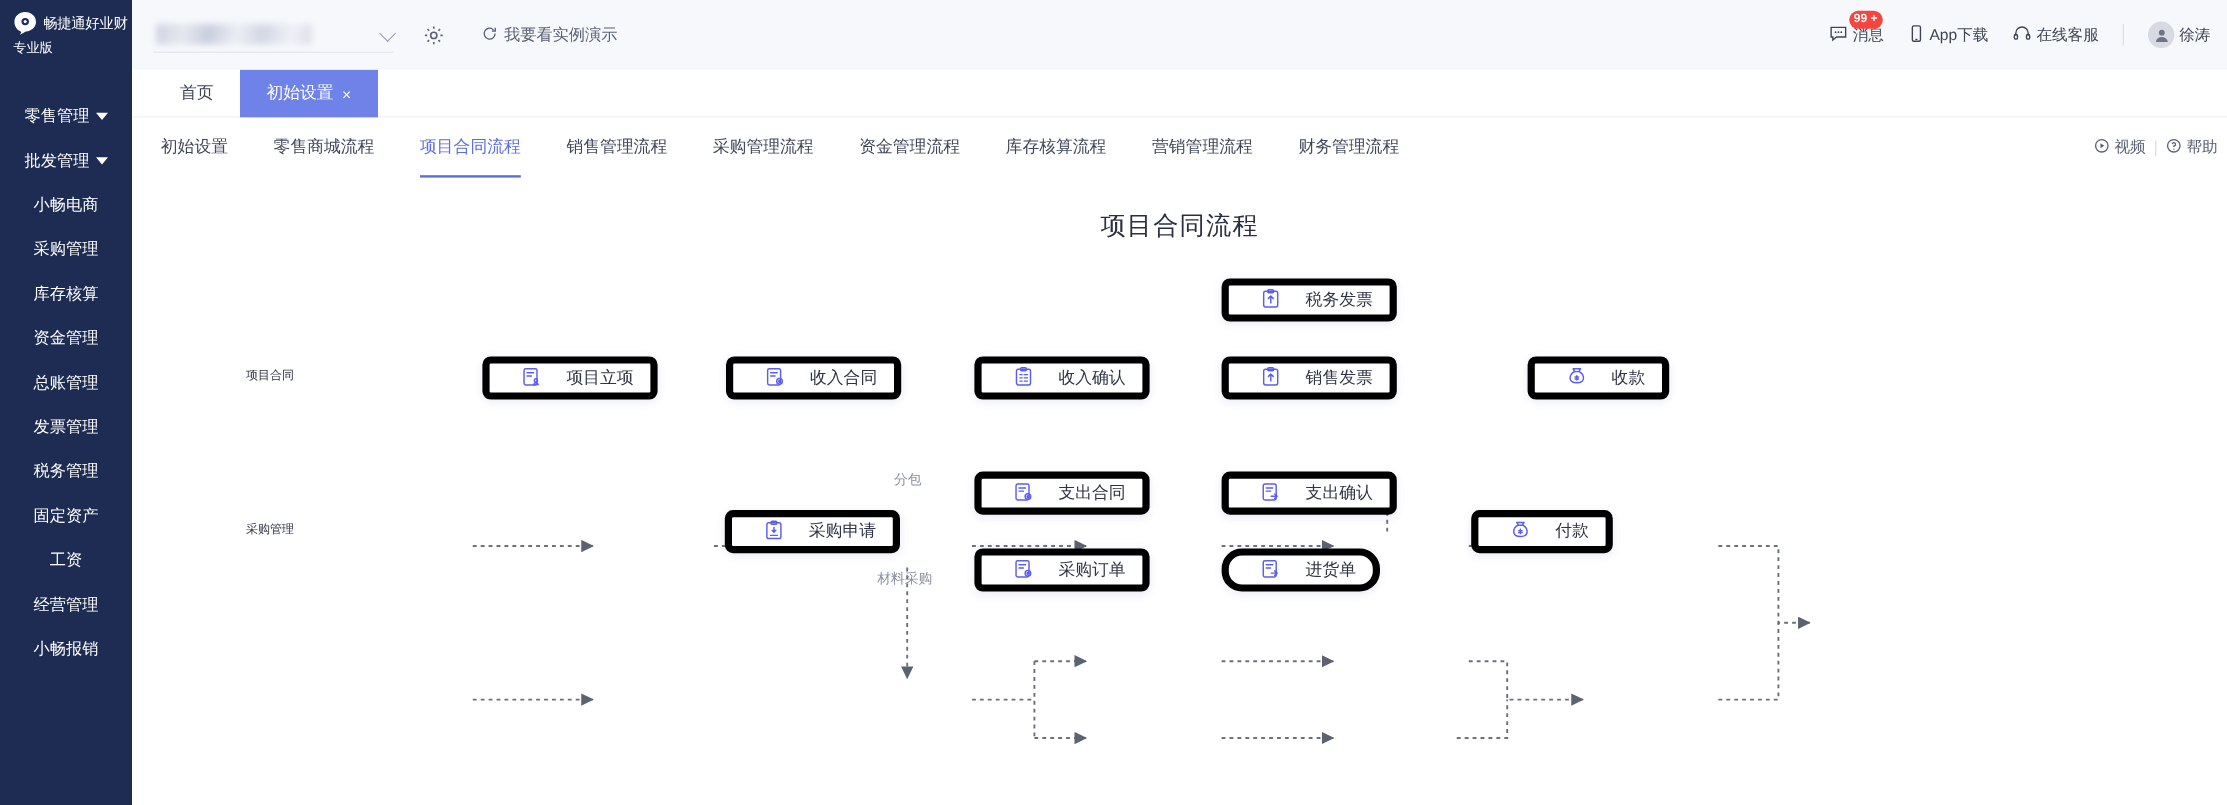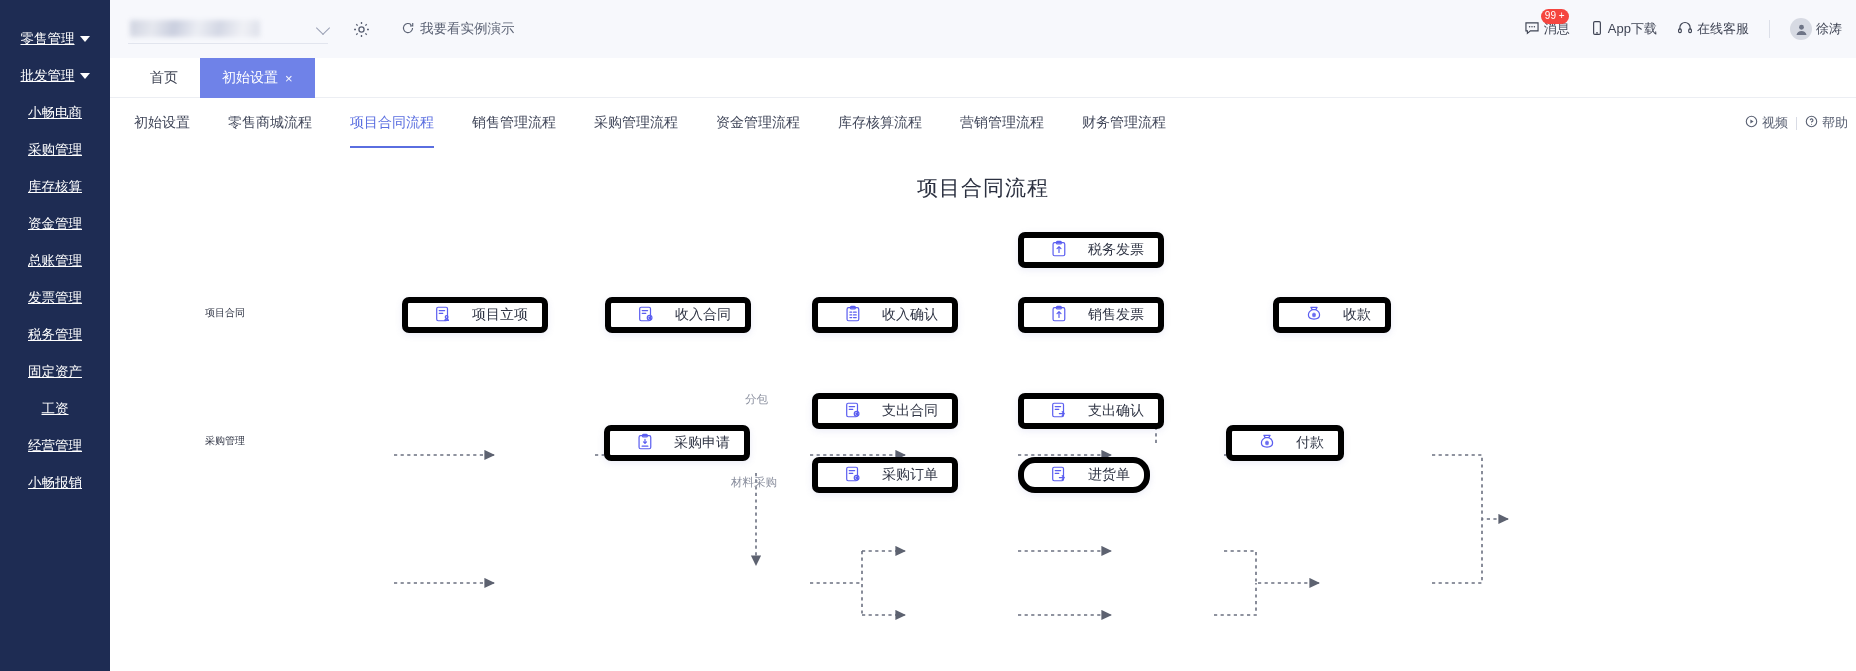--- a/index.html
+++ b/index.html
@@ -18,21 +18,21 @@
   .brand { height: 58px; padding: 8px 0 0 10px; position: relative; }
   .brand-row { display: flex; align-items: center; gap: 4px; }
   .brand-logo { width: 22px; height: 22px; flex: 0 0 22px; }
   .brand-name {
     font-size: 12px; color: #ffffff; white-space: nowrap; letter-spacing: -0.3px;
   }
   .brand-sub { font-size: 11px; color: #ffffff; margin-top: 2px; padding-left: 1px; }
   .side-menu { padding-top: 20px; }
   .side-item {
     height: 37px; display: flex; align-items: center; justify-content: center;
-    gap: 5px; color: #ffffff; font-size: 13.5px; cursor: pointer; text-decoration: underline;
+    gap: 5px; color: #ffffff; font-size: 13.5px; cursor: pointer;
   }
   .caret {
     width: 0; height: 0; border-left: 5px solid transparent;
     border-right: 5px solid transparent; border-top: 6px solid #ffffff;
   }
 
   
   .right { flex: 1; height: 671px; display: flex; flex-direction: column; min-width: 0; }
 
   
@@ -60,21 +60,21 @@
     font-size: 13.5px; color: #5a6173; cursor: pointer;
   }
   .header-right {
     margin-left: auto; display: flex; align-items: center; gap: 20px;
     font-size: 13px; color: #3f4454;
   }
   .hr-item { display: flex; align-items: center; gap: 4px; cursor: pointer; position: relative; }
   .badge {
     position: absolute; top: -11px; left: 17px; background: #f5453f; color: #fff;
     font-size: 10px; line-height: 14px; height: 15px; padding: 0 4px;
-    border-radius: 8px; white-space: nowrap; font-weight: normal;
+    border-radius: 8px; white-space: nowrap; font-weight: bold;
   }
   .hr-div { width: 1px; height: 18px; background: #dcdfe8; }
   .avatar {
     width: 22px; height: 22px; border-radius: 50%; background: #d7dae3;
     display: flex; align-items: center; justify-content: center;
   }
 
   
   .wtabs {
     height: 40px; background: #ffffff; display: flex; align-items: flex-start;
@@ -132,20 +132,33 @@
   .edgelabel {
     position: absolute; font-size: 11.5px; color: #8a8f9e; white-space: nowrap;
   }
 </style>
 </head>
 <body>
 
 <div class="app">
 
   <aside class="sidebar">
+    <div class="brand">
+      <div class="brand-row">
+        <span class="brand-logo">
+          <svg width="22" height="22" viewBox="0 0 22 22">
+            <path d="M11 2 C5.8 2 2 5.6 2 10.4 C2 14 4.3 17.2 7.8 18.6 L6.6 21 L11.6 18.3 C16.4 17.9 20 14.5 20 10.4 C20 5.6 16.2 2 11 2 Z" fill="#ffffff"></path>
+            <circle cx="11" cy="10" r="3.1" fill="#1e2c53"></circle>
+            <circle cx="11" cy="10" r="1.3" fill="#ffffff"></circle>
+          </svg>
+        </span>
+        <span class="brand-name">畅捷通好业财</span>
+      </div>
+      <div class="brand-sub">专业版</div>
+    </div>
     <nav class="side-menu" id="side-menu">
         <div class="side-item">
           <span>零售管理</span>
           <span class="caret"></span>
         </div>
         <div class="side-item">
           <span>批发管理</span>
           <span class="caret"></span>
         </div>
         <div class="side-item">

